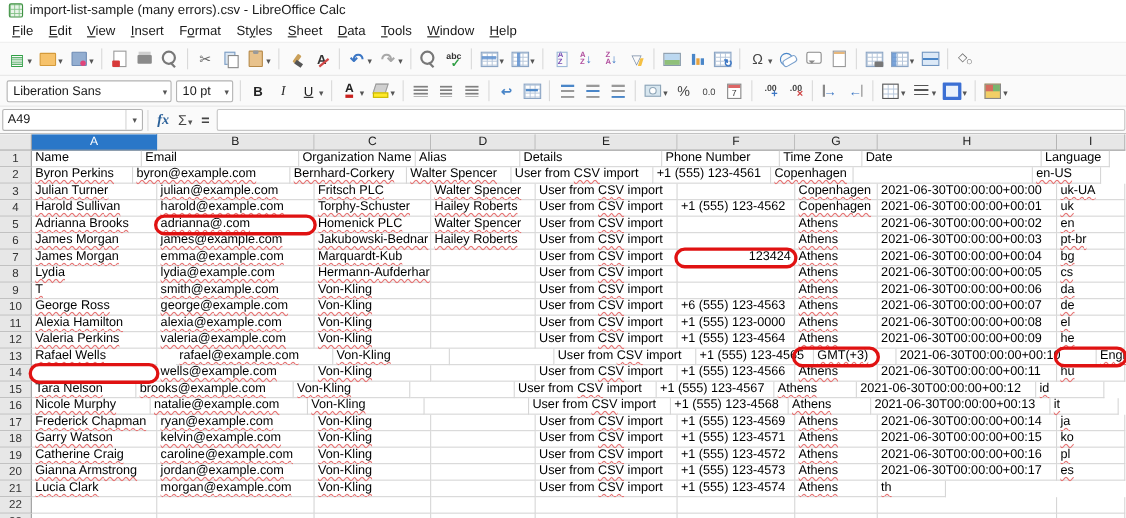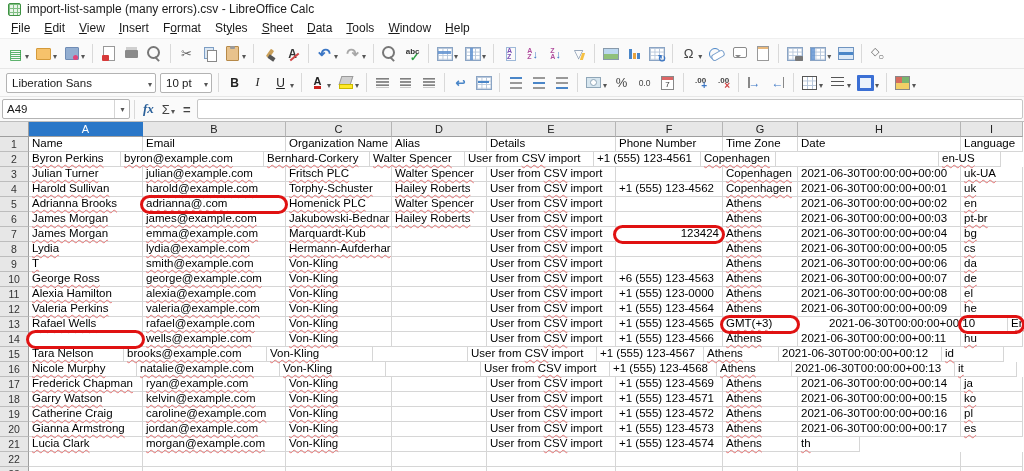--- a/index.html
+++ b/index.html
@@ -430,21 +430,21 @@
         <div class="gcol" style="width: 106px;">C</div>
         <div class="gcol" style="width: 95px;">D</div>
         <div class="gcol" style="width: 129px;">E</div>
         <div class="gcol" style="width: 107px;">F</div>
         <div class="gcol" style="width: 75px;">G</div>
         <div class="gcol" style="width: 163px;">H</div>
         <div class="gcol" style="width: 62px;">I</div>
       </div>
       <div class="g-row">
         <div class="grh">1</div>
-        <div class="gcell" style="width: 114px;"><span class="ct">Name</span></div>
+        <div class="gcell" style="width: 100px;"><span class="ct">Name</span></div>
         <div class="gcell" style="width: 143px;"><span class="ct">Email</span></div>
         <div class="gcell" style="width: 106px;"><span class="ct">Organization Name</span></div>
         <div class="gcell" style="width: 95px;"><span class="ct">Alias</span></div>
         <div class="gcell" style="width: 129px;"><span class="ct">Details</span></div>
         <div class="gcell" style="width: 107px;"><span class="ct">Phone Number</span></div>
         <div class="gcell" style="width: 75px;"><span class="ct">Time Zone</span></div>
         <div class="gcell" style="width: 163px;"><span class="ct">Date</span></div>
         <div class="gcell" style="width: 62px;"><span class="ct">Language</span></div>
       </div>
       <div class="g-row">
@@ -575,27 +575,27 @@
         <div class="gcell" style="width: 95px;"></div>
         <div class="gcell" style="width: 129px;"><span class="ct">User from <span class="sp">CSV</span> import</span></div>
         <div class="gcell" style="width: 107px;"><span class="ct">+1 (555) 123-4564</span></div>
         <div class="gcell" style="width: 75px;"><span class="ct sp">Athens</span></div>
         <div class="gcell" style="width: 163px;"><span class="ct">2021-06-30T00:00:00+00:09</span></div>
         <div class="gcell" style="width: 62px;"><span class="ct sp">he</span></div>
       </div>
       <div class="g-row">
         <div class="grh">13</div>
         <div class="gcell" style="width: 114px;"><span class="ct sp">Rafael Wells</span></div>
-        <div class="gcell" style="width: 143px;"><span class="ct sp">rafael@example.com</span></div>
+        <div class="gcell" style="width: 143px; margin-left: 17px;"><span class="ct sp">rafael@example.com</span></div>
         <div class="gcell" style="width: 106px;"><span class="ct sp">Von-Kling</span></div>
         <div class="gcell" style="width: 95px;"></div>
         <div class="gcell" style="width: 129px;"><span class="ct">User from <span class="sp">CSV</span> import</span></div>
         <div class="gcell" style="width: 107px;"><span class="ct">+1 (555) 123-4565</span></div>
         <div class="gcell" style="width: 75px;"><span class="ct sp">GMT(+3)</span></div>
-        <div class="gcell" style="width: 182px; margin-left: 28px;"><span class="ct">2021-06-30T00:00:00+00:10</span></div>
+        <div class="gcell" style="width: 182px;"><span class="ct">2021-06-30T00:00:00+00:10</span></div>
         <div class="gcell" style="width: 62px;"><span class="ct sp">English</span></div>
       </div>
       <div class="g-row">
         <div class="grh">14</div>
         <div class="gcell" style="width: 114px;"></div>
         <div class="gcell" style="width: 143px;"><span class="ct sp">wells@example.com</span></div>
         <div class="gcell" style="width: 106px;"><span class="ct sp">Von-Kling</span></div>
         <div class="gcell" style="width: 95px;"></div>
         <div class="gcell" style="width: 129px;"><span class="ct">User from <span class="sp">CSV</span> import</span></div>
         <div class="gcell" style="width: 107px;"><span class="ct">+1 (555) 123-4566</span></div>

